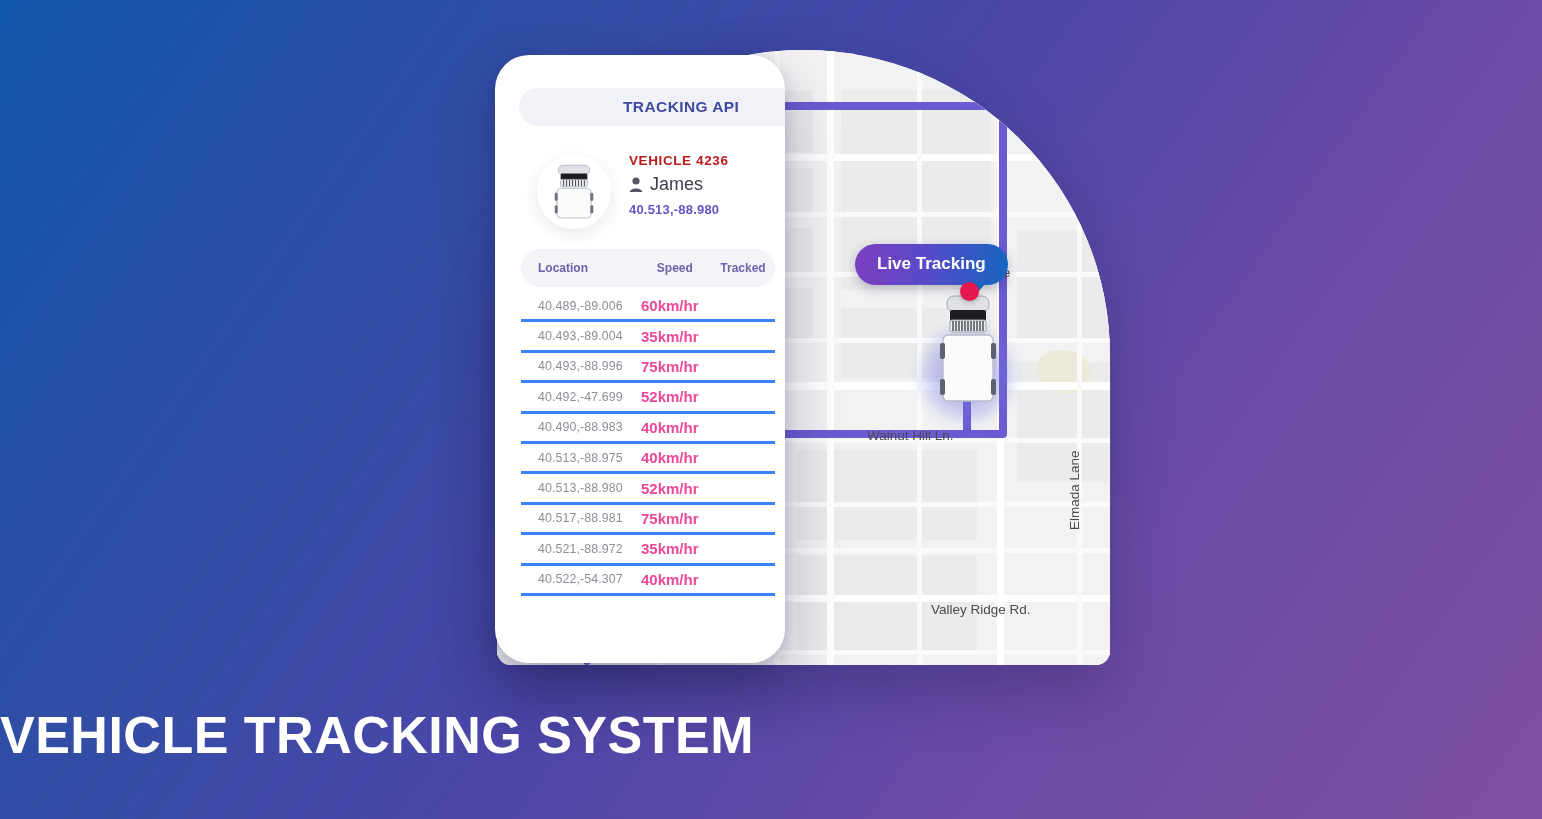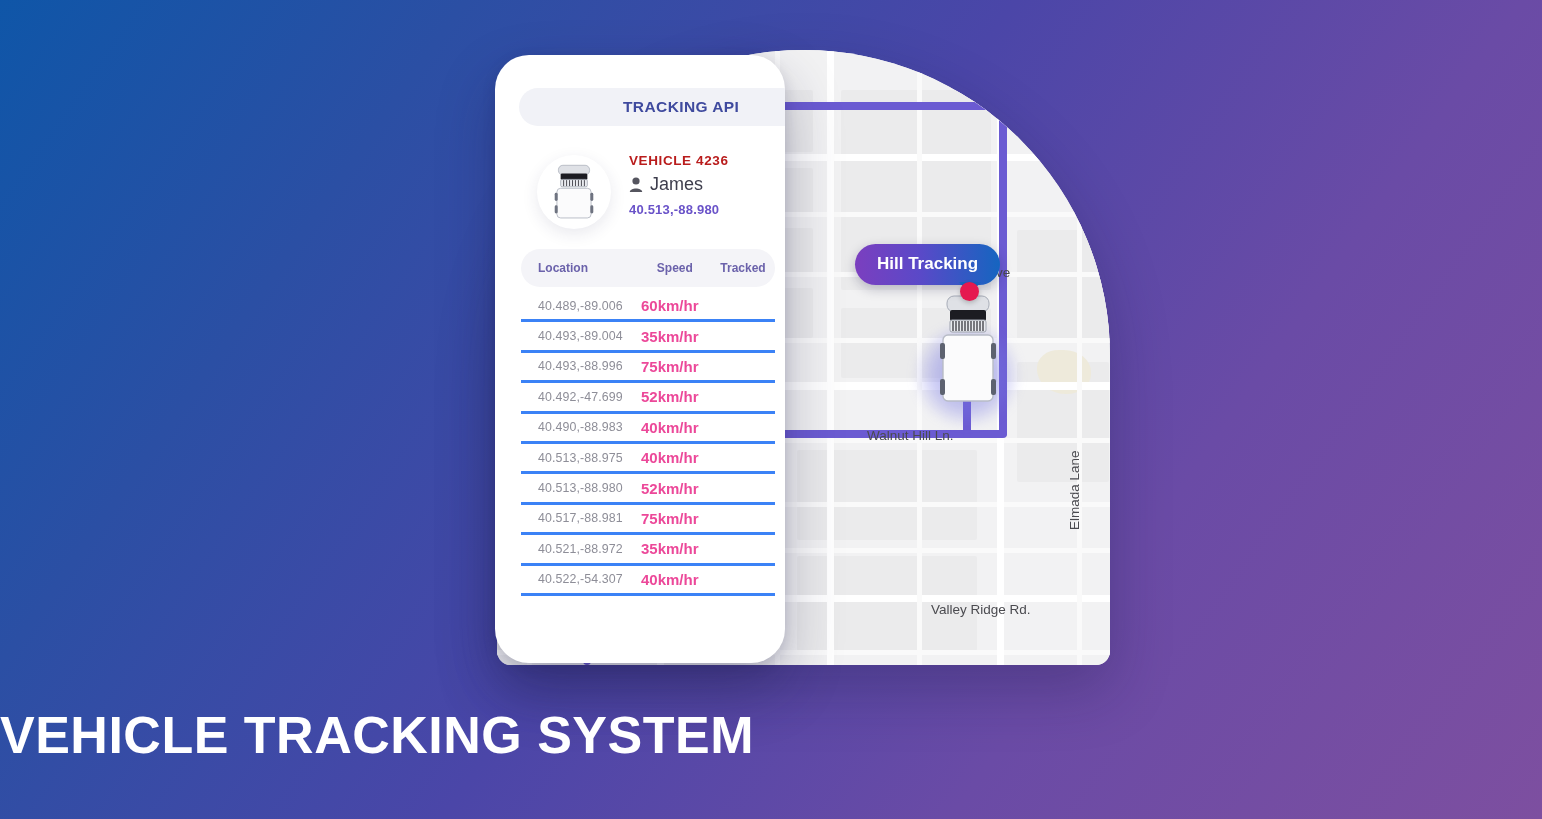--- a/index.html
+++ b/index.html
@@ -352,21 +352,21 @@
           <line x1="46" y1="26" x2="46" y2="36"></line>
         </g>
         <rect x="6" y="40" width="50" height="66" rx="5" fill="#fbfbfc" stroke="#b8bcc6" stroke-width="1.4"></rect>
         <rect x="3" y="48" width="5" height="16" rx="2" fill="#5d6270"></rect>
         <rect x="54" y="48" width="5" height="16" rx="2" fill="#5d6270"></rect>
         <rect x="3" y="84" width="5" height="16" rx="2" fill="#5d6270"></rect>
         <rect x="54" y="84" width="5" height="16" rx="2" fill="#5d6270"></rect>
       </svg>
     </div>
 
-    <div id="live-badge">Hill Tracking</div>
+    <div id="live-badge">Live Tracking</div>
 
     <div class="pin" style="left: 463px; top: 232px; background: rgb(229, 25, 79);"></div>
     <div class="pin" style="left: 84px; top: 377px; background: rgb(229, 25, 79);"></div>
     <div class="pin" style="left: 96px; top: 556px; background: rgb(229, 25, 79);"></div>
 
     <div class="speed-badge" style="left: 32px; top: 320px; background: rgb(61, 203, 145); --b: #3dcb91;">35km/hr</div>
     <div class="speed-badge" style="left: 98px; top: 500px; background: rgb(61, 203, 145); --b: #3dcb91;">75km/hr</div>
   </div>
 </div>
 

